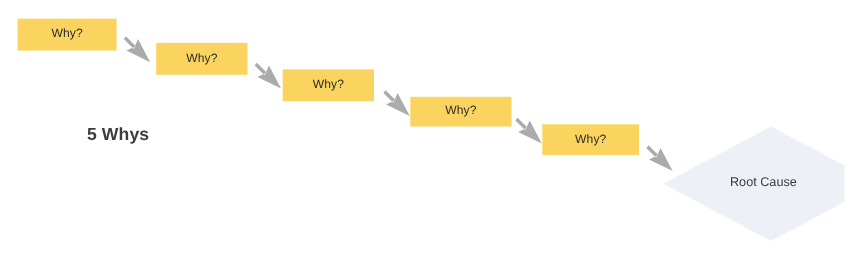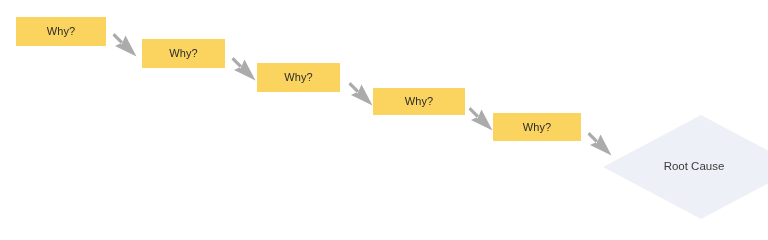--- a/index.html
+++ b/index.html
@@ -142,15 +142,16 @@
       <path d="M4.5 6.5 L13.5 15.5 L17.5 6.5 L28.5 27.5 L7.0 17.0 L15.5 13.0 L6.5 4.0 Z" fill="#ABABAB"></path>
     </svg>
   </div>
 
   <div id="root-cause">
     <div class="diamond-shape" style="background: rgb(237, 241, 247);"></div>
     <div class="diamond-label" style="color: rgb(58, 58, 58);">Root Cause</div>
   </div>
 
   <div id="brand">
+    <div class="brand-title">5 Whys</div>
   </div>
 
 </div>
 
 </body></html>

